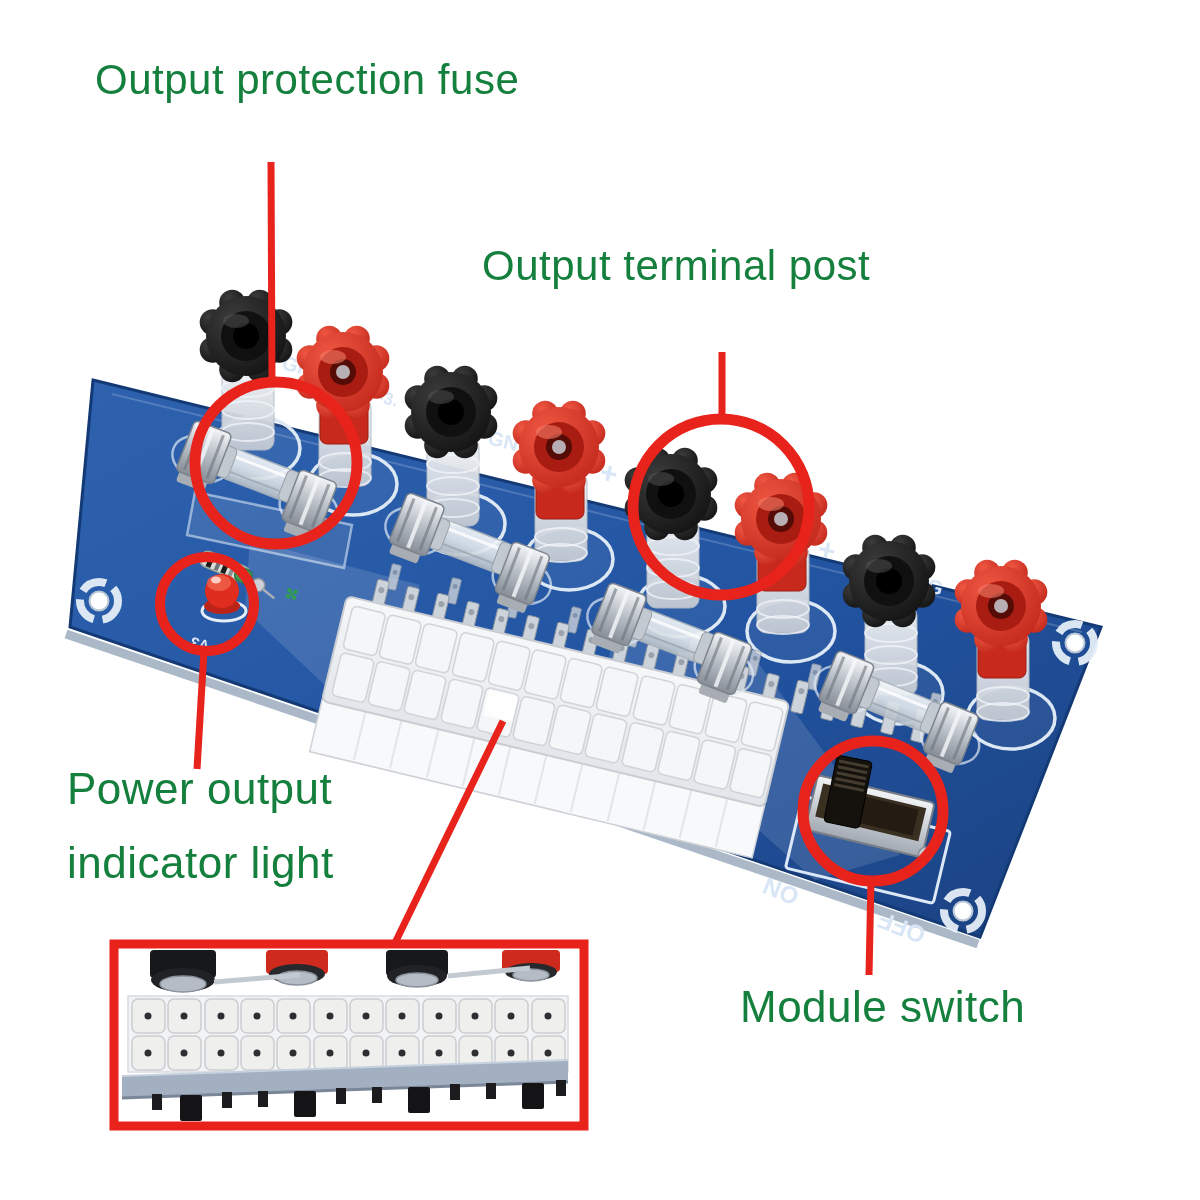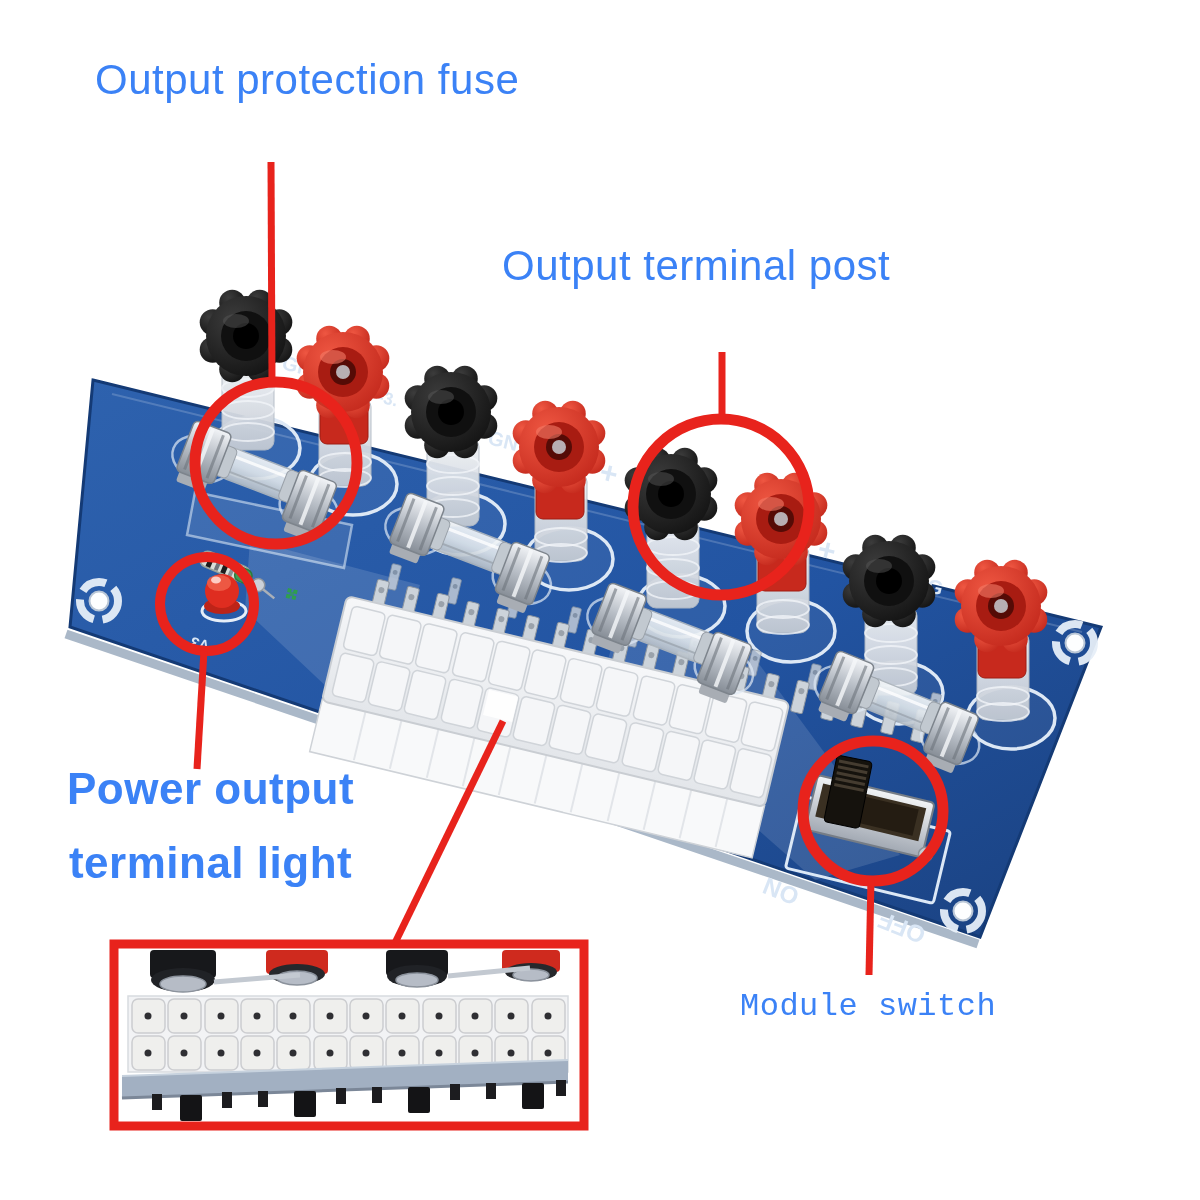--- a/index.html
+++ b/index.html
@@ -1,24 +1,24 @@
 <!DOCTYPE html>
 <html><head>
 <meta charset="utf-8">
 <style>
   html,body{margin:0;padding:0;background:#ffffff;}
   .stage{position:relative;width:1200px;height:1200px;background:#ffffff;overflow:hidden;
          font-family:"Liberation Sans", sans-serif;}
   .scene{position:absolute;left:0;top:0;width:1200px;height:1200px;}
-  .callout{position:absolute;color:#3b82f6;white-space:nowrap;text-align:center;}
+  .callout{position:absolute;color:#15803d;white-space:nowrap;}
   .callout div{white-space:nowrap;}
   #c1{left:95px;top:55px;font-size:42px;line-height:50px;letter-spacing:.5px;}
-  #c2{left:482px;top:240px;font-size:42px;line-height:51px;letter-spacing:.5px;margin-left:20px;}
-  #c3{left:67px;top:752px;font-size:44px;line-height:74px;letter-spacing:.5px;font-weight:bold;}
-  #c4{left:740px;top:970px;font-size:32px;line-height:74px;letter-spacing:.5px;font-family:Liberation Mono, monospace;}
+  #c2{left:482px;top:240px;font-size:42px;line-height:51px;letter-spacing:.5px;}
+  #c3{left:67px;top:752px;font-size:44px;line-height:74px;letter-spacing:.5px;}
+  #c4{left:740px;top:970px;font-size:44px;line-height:74px;letter-spacing:.5px;}
   .silk{fill:rgba(255,255,255,0.06);stroke:#dde8f5;stroke-width:3.5;}
   .ridge{fill:none;stroke:#f3f6fa;stroke-width:2;opacity:.75;}
   .cell{fill:#f5f6f8;stroke:#d0d4d9;stroke-width:1.5;}
   .icell{fill:#efefed;stroke:#cccdd0;stroke-width:1.5;}
   .skl{fill:#d9e6f5;font-family:"Liberation Sans",sans-serif;font-weight:bold;}
   .ann{stroke:#e8231c;fill:none;}
 </style>
 </head>
 <body>
 
@@ -465,19 +465,19 @@
 </svg>
 
 <div class="callout" id="c1">
   <div>Output protection fuse</div>
 </div>
 <div class="callout" id="c2">
   <div>Output terminal post</div>
 </div>
 <div class="callout" id="c3">
   <div>Power output</div>
-  <div>terminal light</div>
+  <div>indicator light</div>
 </div>
 <div class="callout" id="c4">
   <div>Module switch</div>
 </div>
 
 </div>
 
 </body></html>

